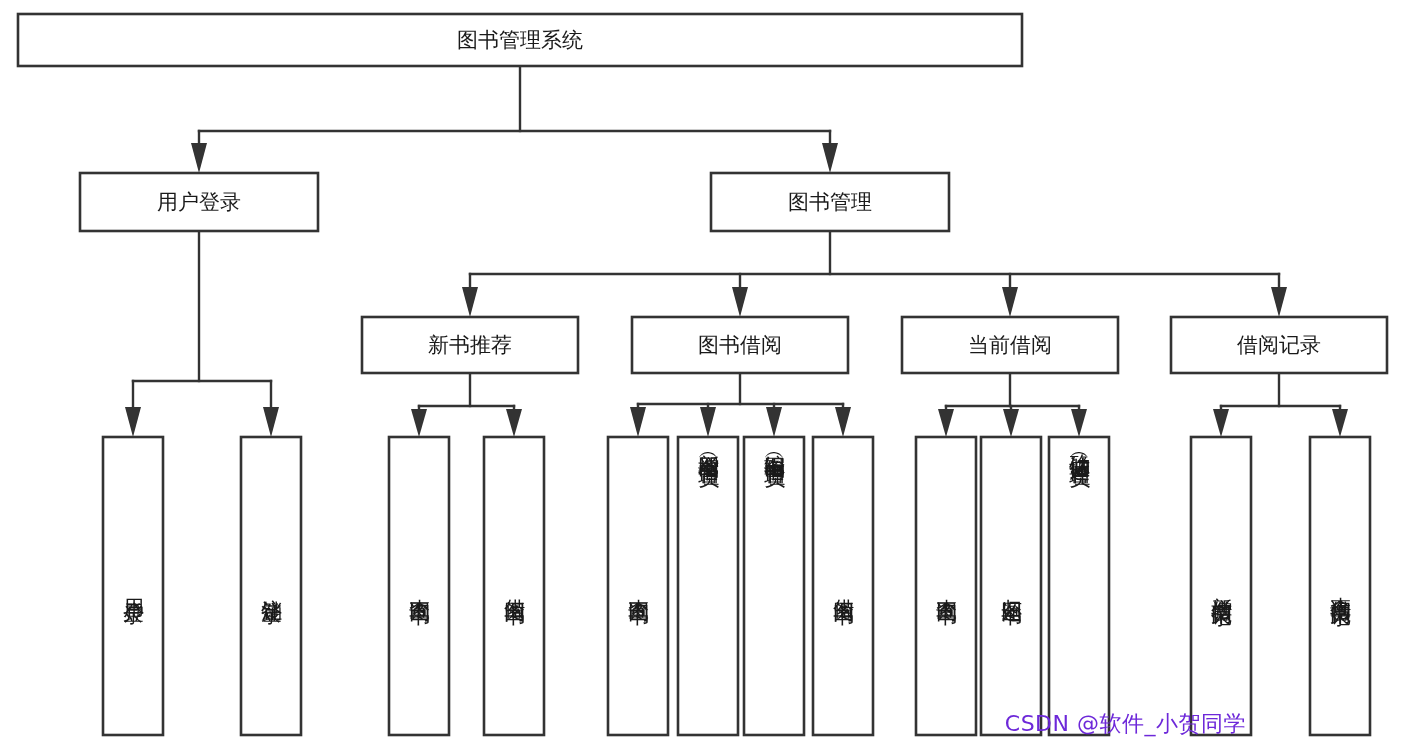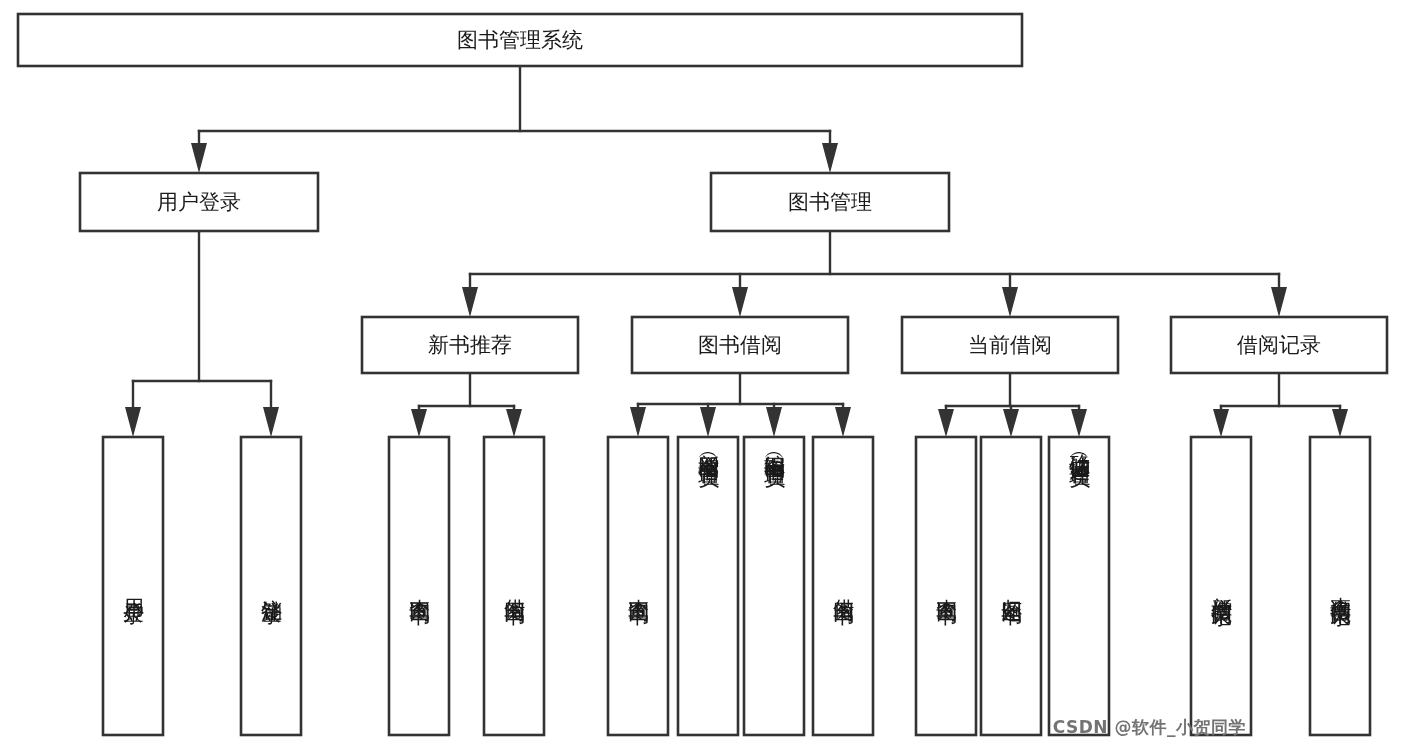--- a/index.html
+++ b/index.html
@@ -65,25 +65,24 @@
     line-height: 1.02;
     letter-spacing: 2px;
     color: #1a1a1a;
     white-space: nowrap;
   }
   .watermark {
     position: absolute;
     right: 12px;
     bottom: 8px;
     font-family: "DejaVu Sans", "Liberation Sans", sans-serif;
-    font-size: 17px;
-    color: #737373;
+    font-size: 22px;
+    color: #6d28d9;
     letter-spacing: 0.5px;
     white-space: nowrap;
-    font-weight: bold;
   }
 </style>
 </head>
 <body>
 
 <div id="diagram-root">
 
   <svg class="tree-canvas" viewBox="0 0 1405 747" xmlns="http://www.w3.org/2000/svg">
 
     <g>

